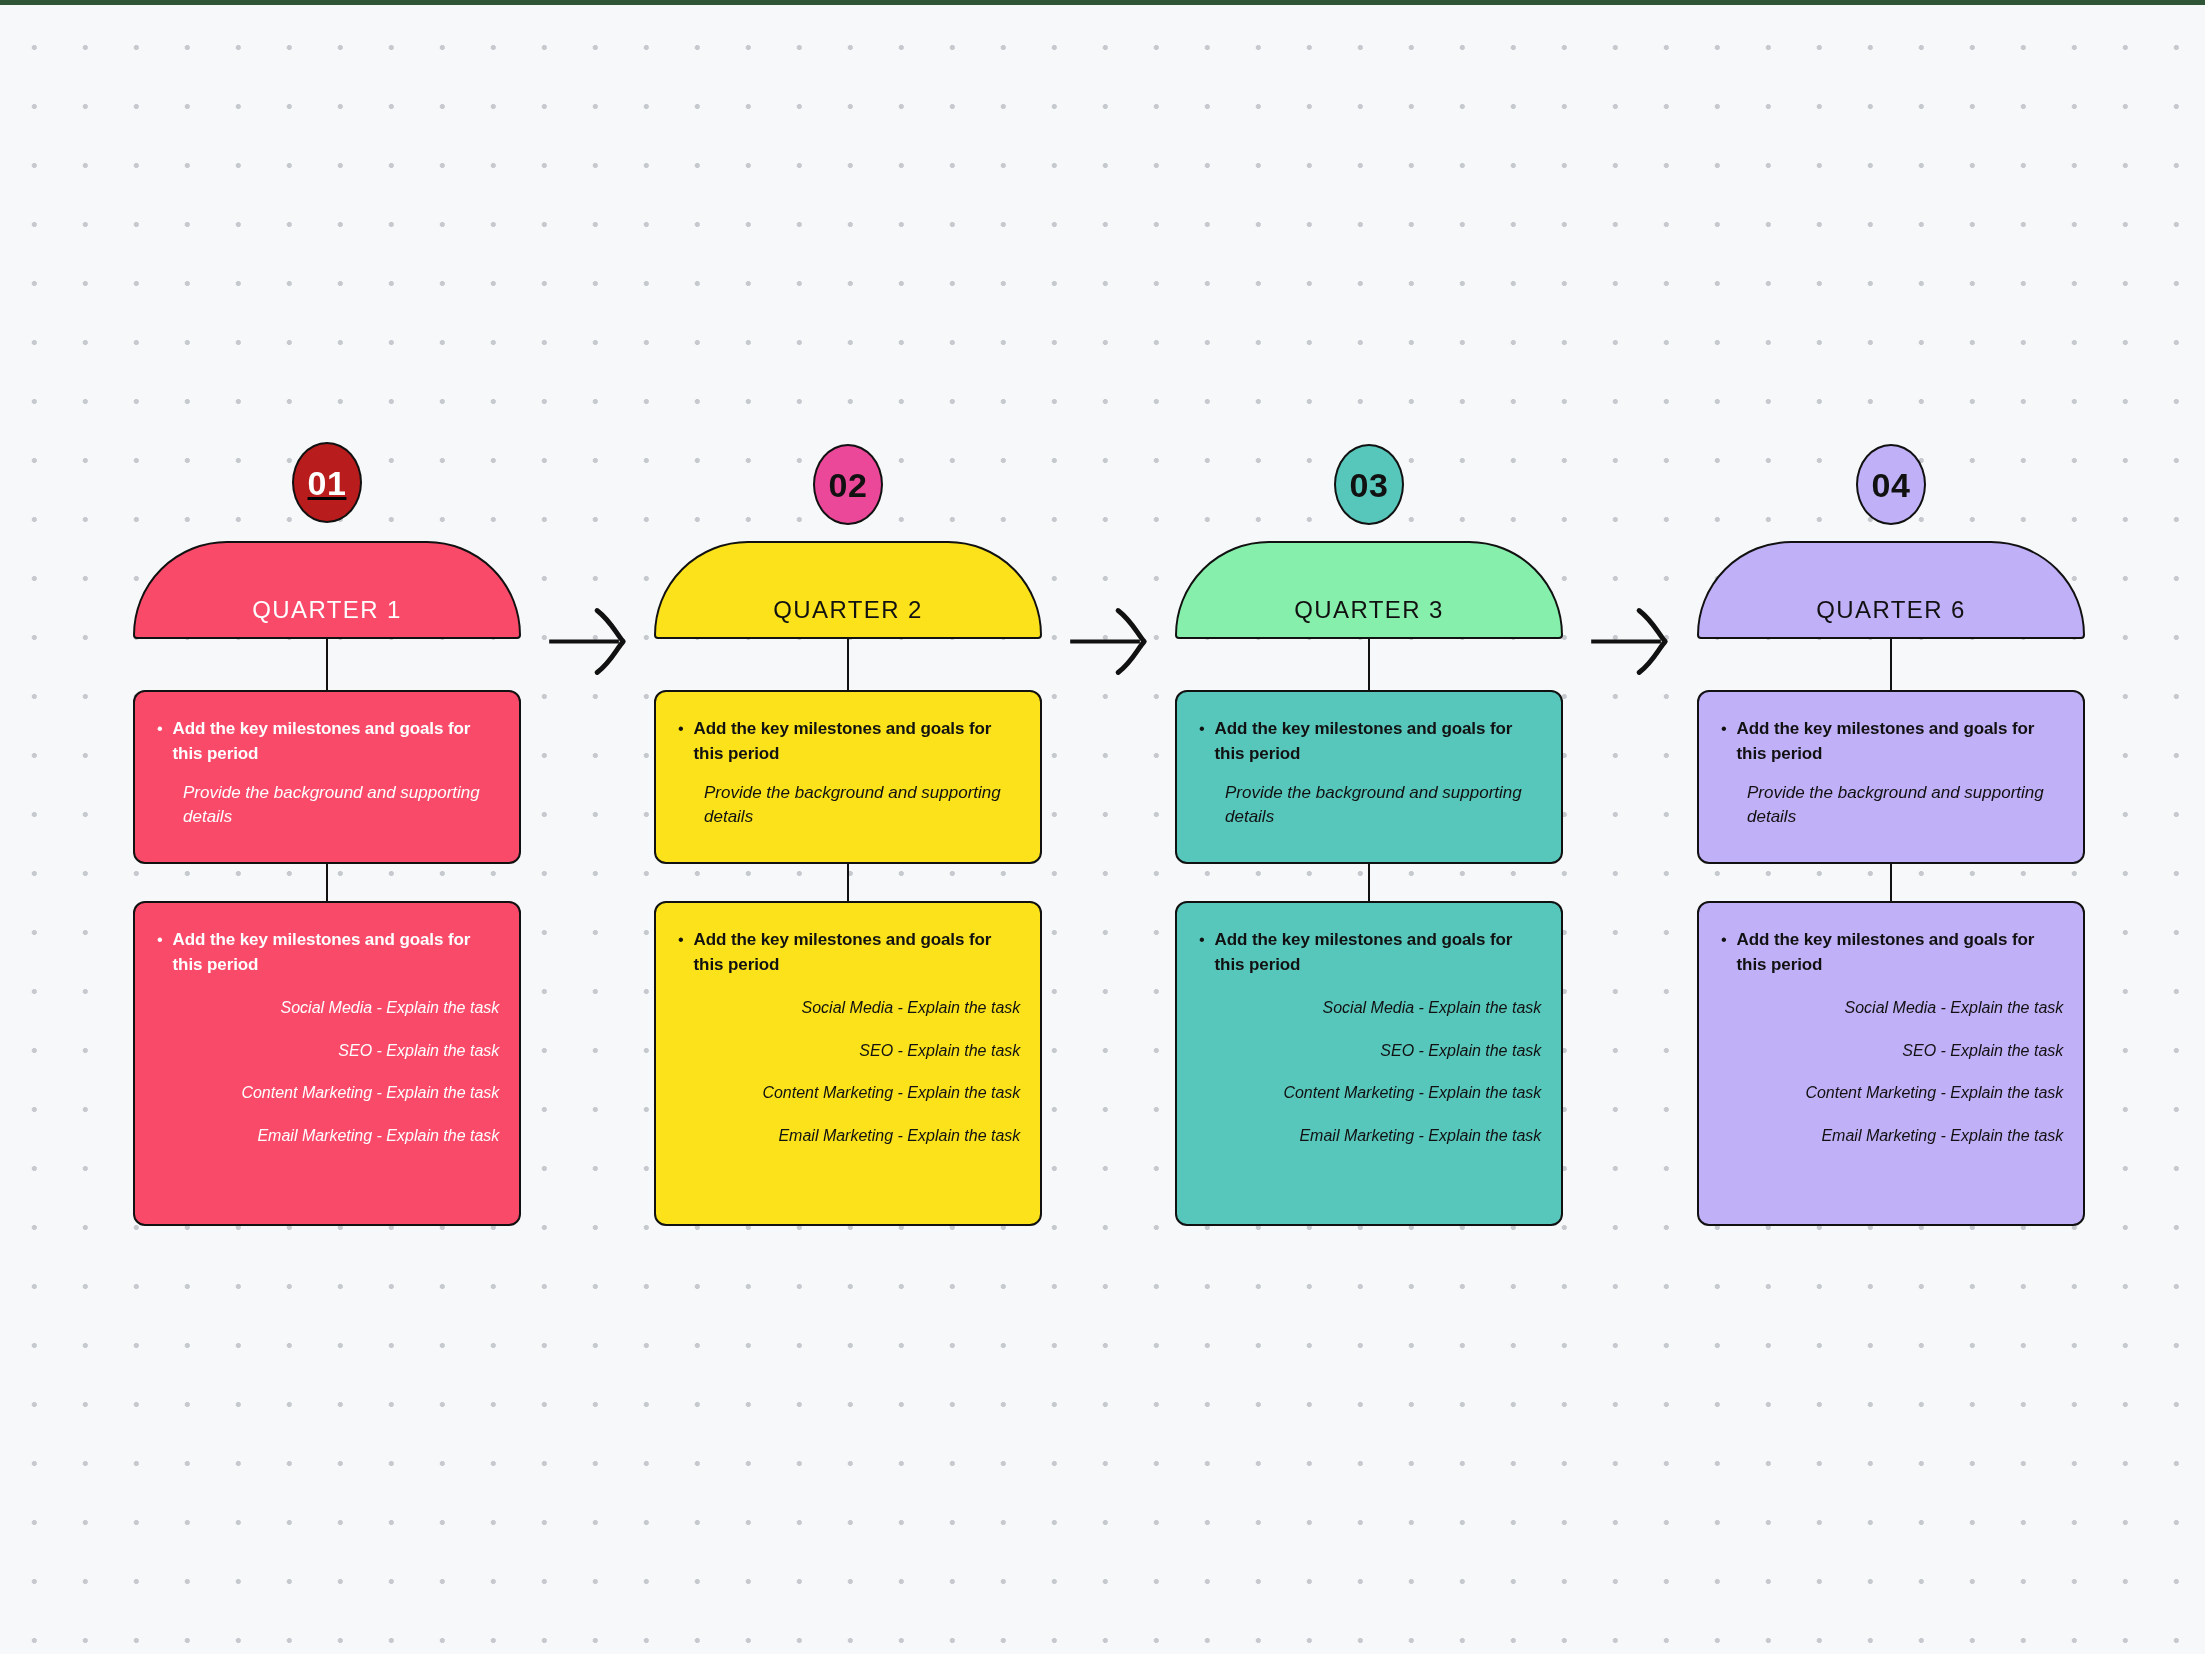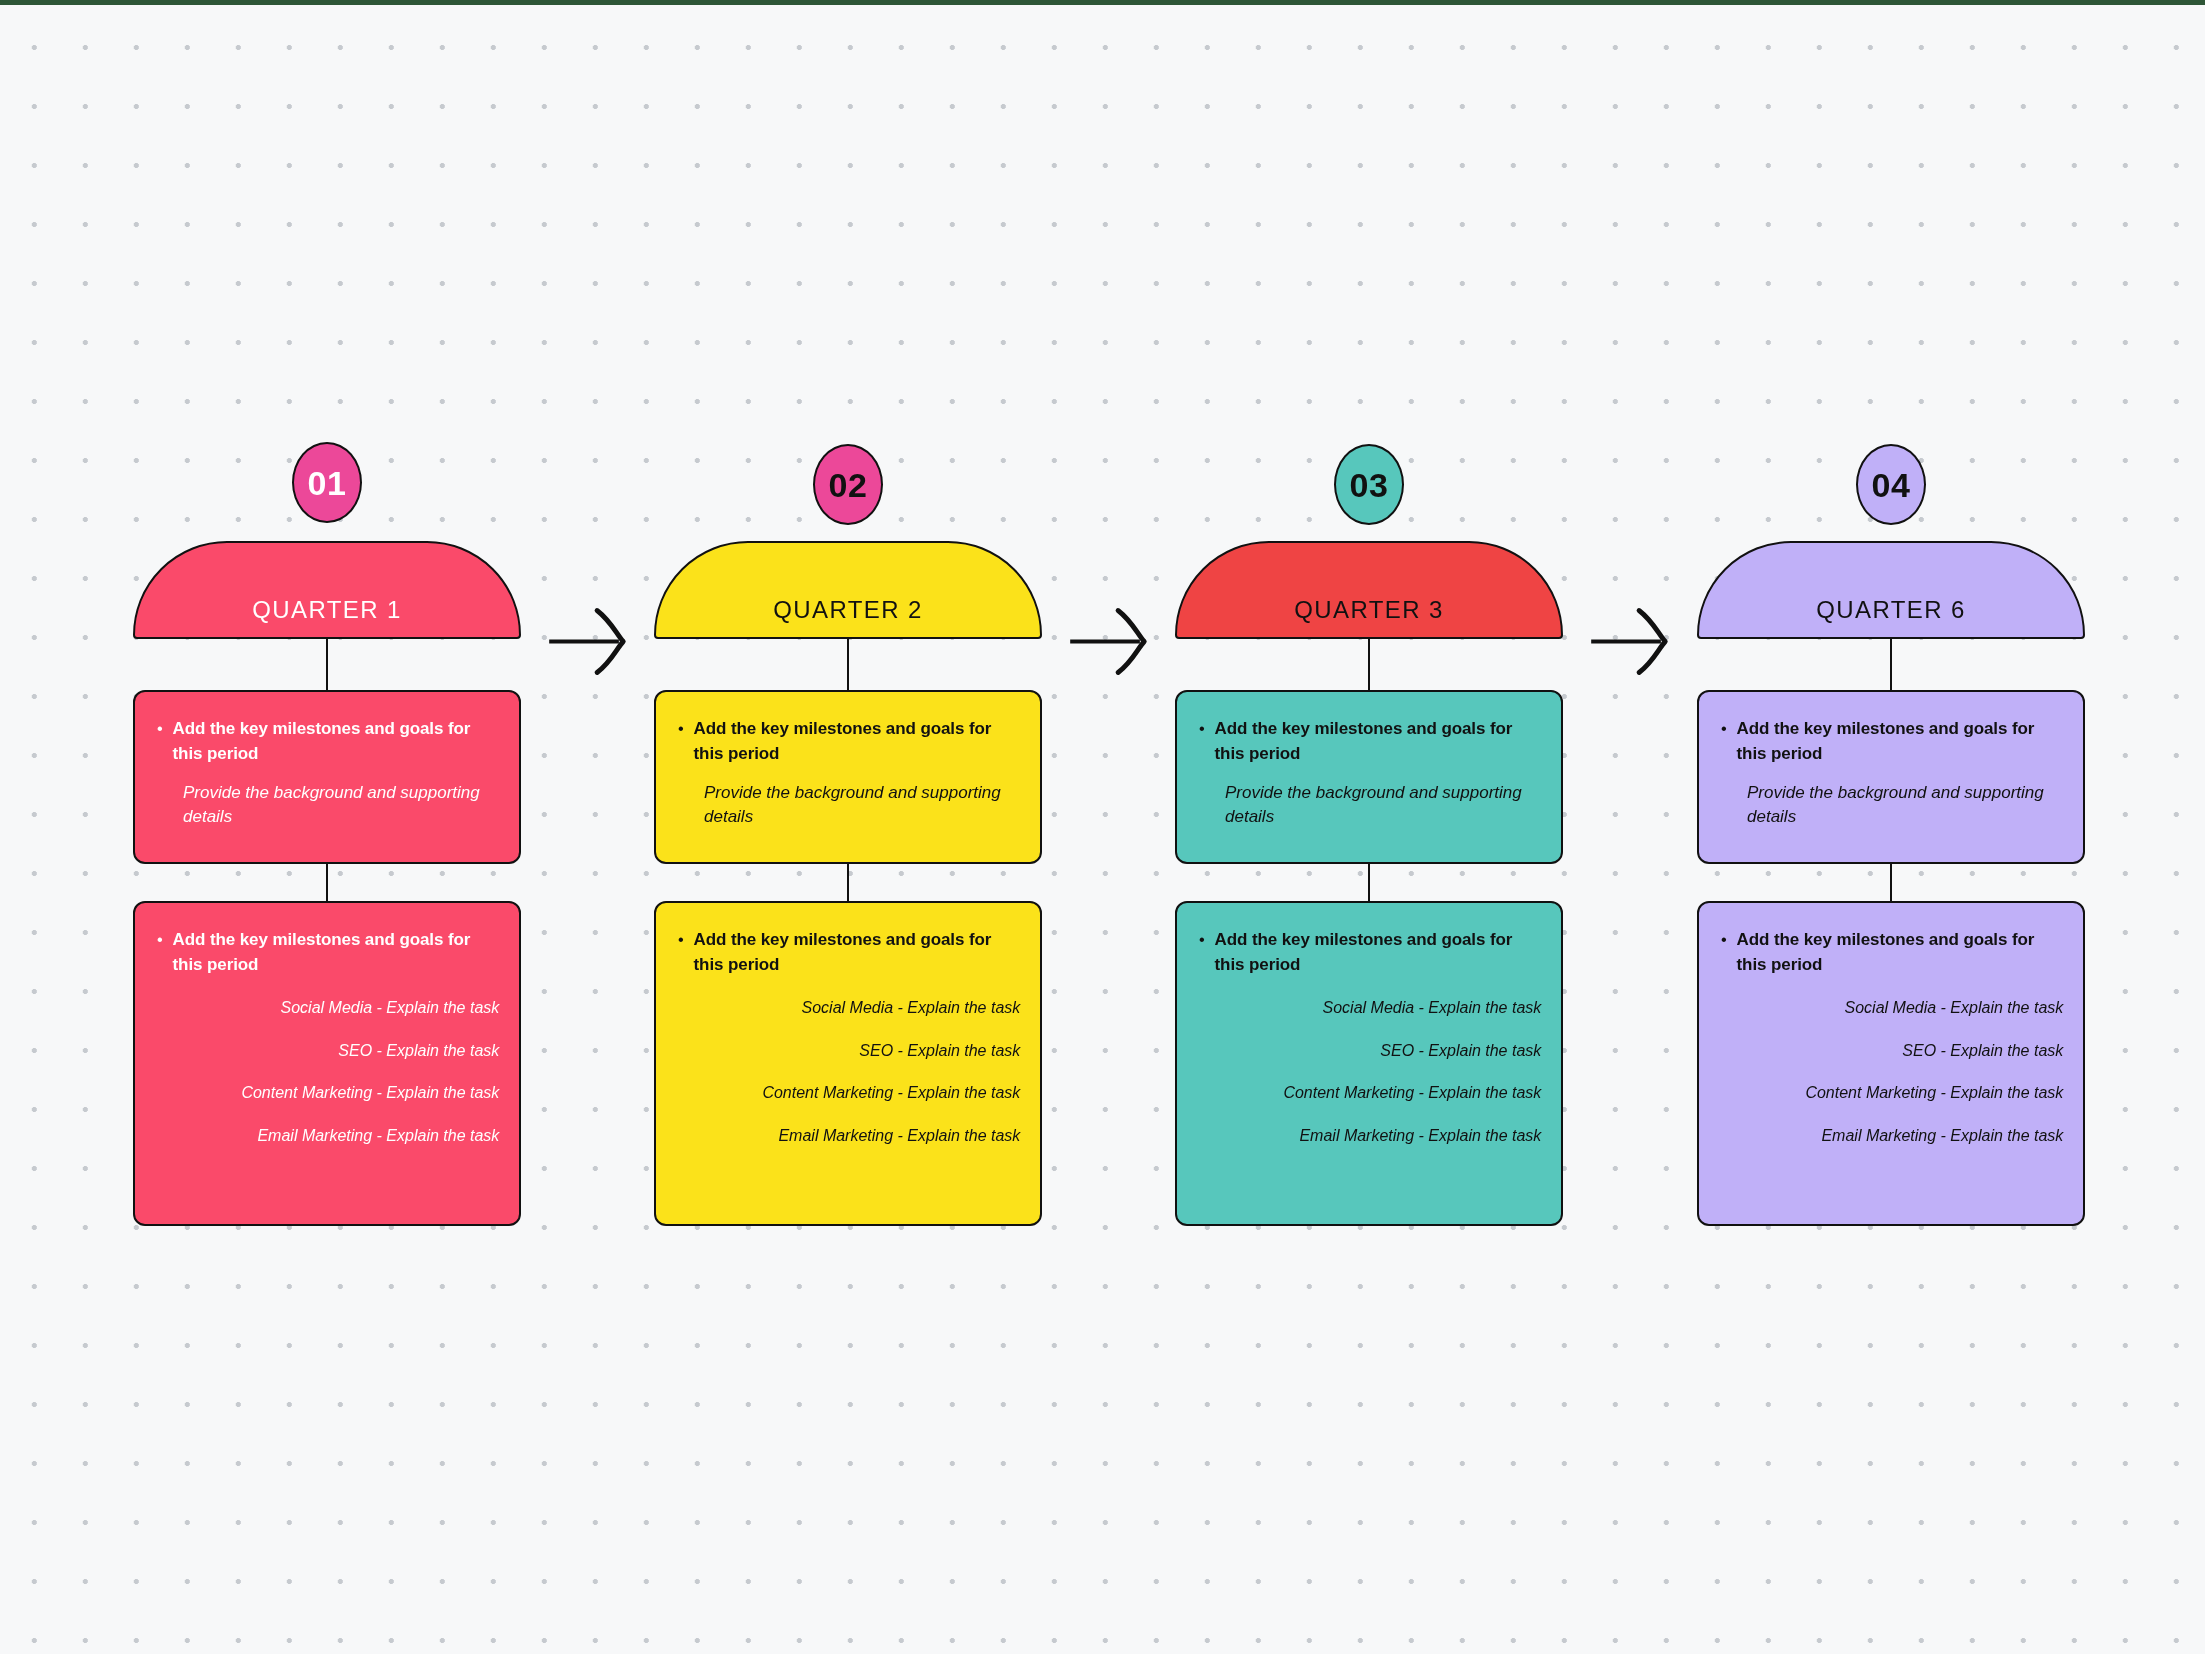--- a/index.html
+++ b/index.html
@@ -102,21 +102,21 @@
 
 <div id="topstrip"></div>
 <div id="canvas"></div>
 
 <div id="board">
     <div class="conn" style="left:326px;top:636px;height:56px;background:#111111;"></div>
     <div class="conn" style="left:326px;top:861px;height:42px;background:#111111;"></div>
     <div class="arch" style="left:133px;top:541px;background:#fa4a6a;border-color:#111111;">
       <div class="title" style="color:#ffffff;">QUARTER 1</div>
     </div>
-    <div class="badge" style="left:292px;top:442px;background:#ec4899;border-color:#111111;">
+    <div class="badge" style="left:292px;top:442px;background:#b91c1c;border-color:#111111;text-decoration:underline;">
       <span style="color:#ffffff;">01</span>
     </div>
     <div class="card" style="left:133px;top:690px;height:174px;background:#fa4a6a;border-color:#111111;color:#ffffff;">
       <div class="bullet-row">
         <span class="bullet-dot">•</span>
         <span class="bullet-text">Add the key milestones and goals  for this period</span>
       </div>
       <div class="sub">Provide the background and supporting details</div>
     </div>
     <div class="card" style="left:133px;top:901px;height:325px;background:#fa4a6a;border-color:#111111;color:#ffffff;">
@@ -153,21 +153,21 @@
       </div>
       <div class="tasklist">
         <div class="task">Social Media - Explain the task</div>
         <div class="task">SEO - Explain the task</div>
         <div class="task">Content Marketing - Explain the task</div>
         <div class="task">Email Marketing - Explain the task</div>
       </div>
     </div>
     <div class="conn" style="left:1368px;top:636px;height:56px;background:#111111;"></div>
     <div class="conn" style="left:1368px;top:861px;height:42px;background:#111111;"></div>
-    <div class="arch" style="left:1175px;top:541px;background:#ef4444;border-color:#111111;">
+    <div class="arch" style="left:1175px;top:541px;background:#86efac;border-color:#111111;">
       <div class="title" style="color:#111111;">QUARTER 3</div>
     </div>
     <div class="badge" style="left:1334px;top:444px;background:#57c7bc;border-color:#111111;">
       <span style="color:#111111;">03</span>
     </div>
     <div class="card" style="left:1175px;top:690px;height:174px;background:#57c7bc;border-color:#111111;color:#111111;">
       <div class="bullet-row">
         <span class="bullet-dot">•</span>
         <span class="bullet-text">Add the key milestones and goals  for this period</span>
       </div>

